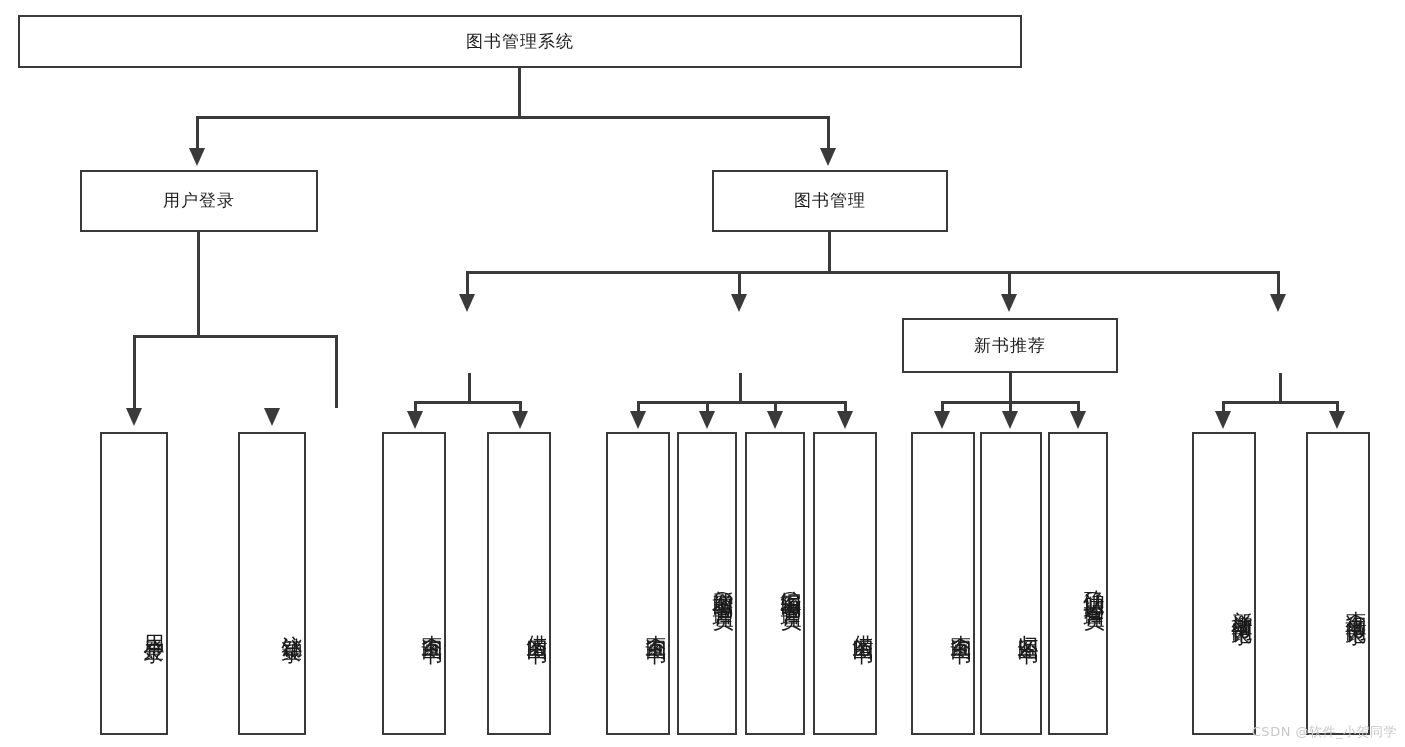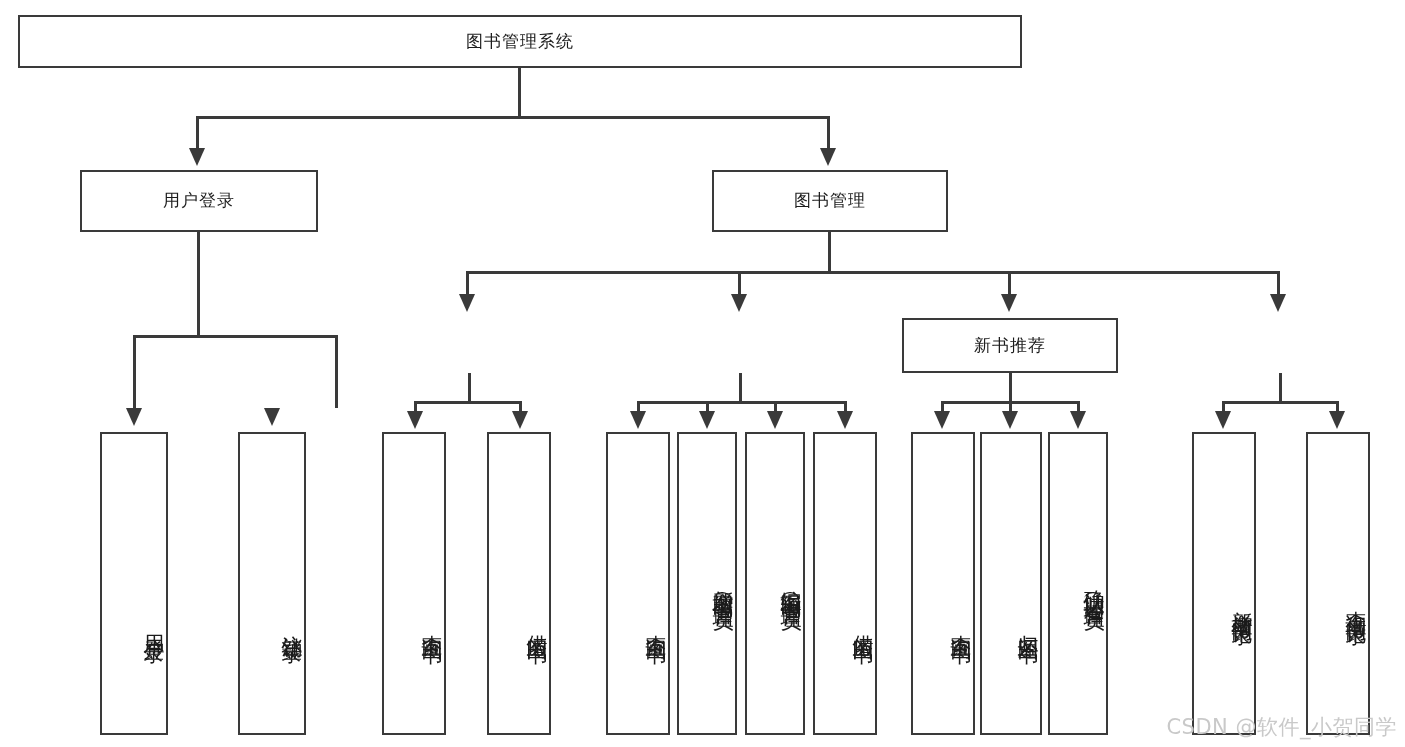--- a/index.html
+++ b/index.html
@@ -58,21 +58,21 @@
     width: 0;
     height: 0;
     border-left: 8px solid transparent;
     border-right: 8px solid transparent;
     border-top: 18px solid #3a3a3a;
   }
   .watermark {
     position: absolute;
     right: 8px;
     bottom: 6px;
-    font-size: 21px;
+    font-size: 13px;
     color: #c9c9c9;
     letter-spacing: 0.5px;
     white-space: nowrap;
   }
 </style>
 </head>
 <body>
 
 <div id="canvas">
 

